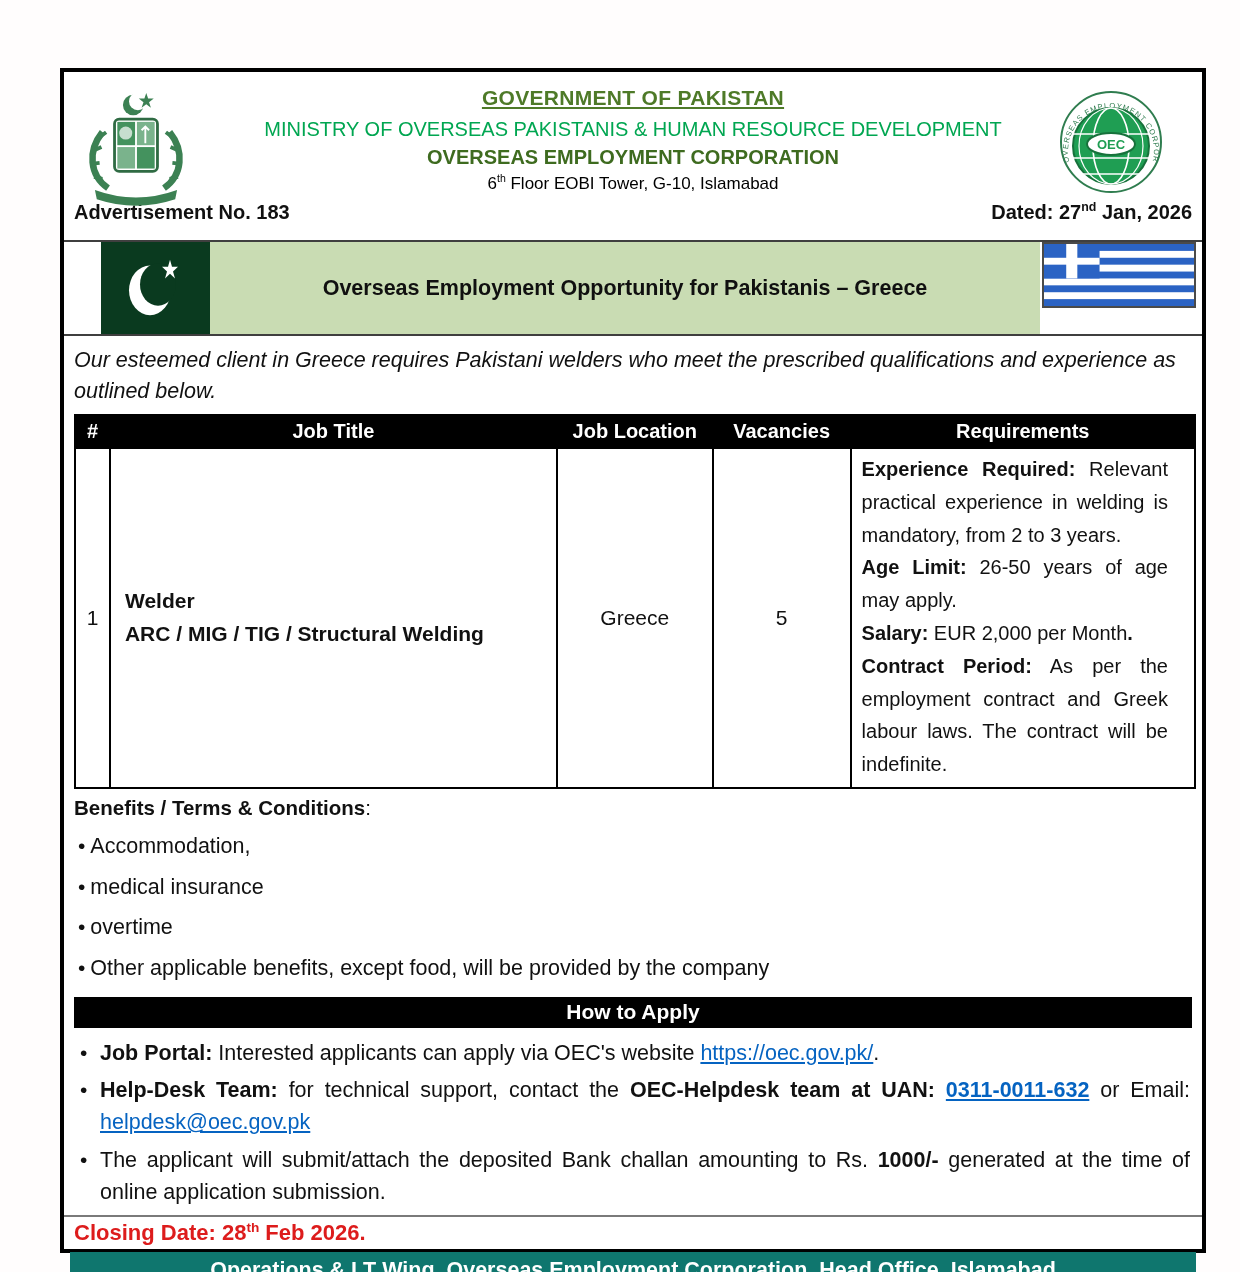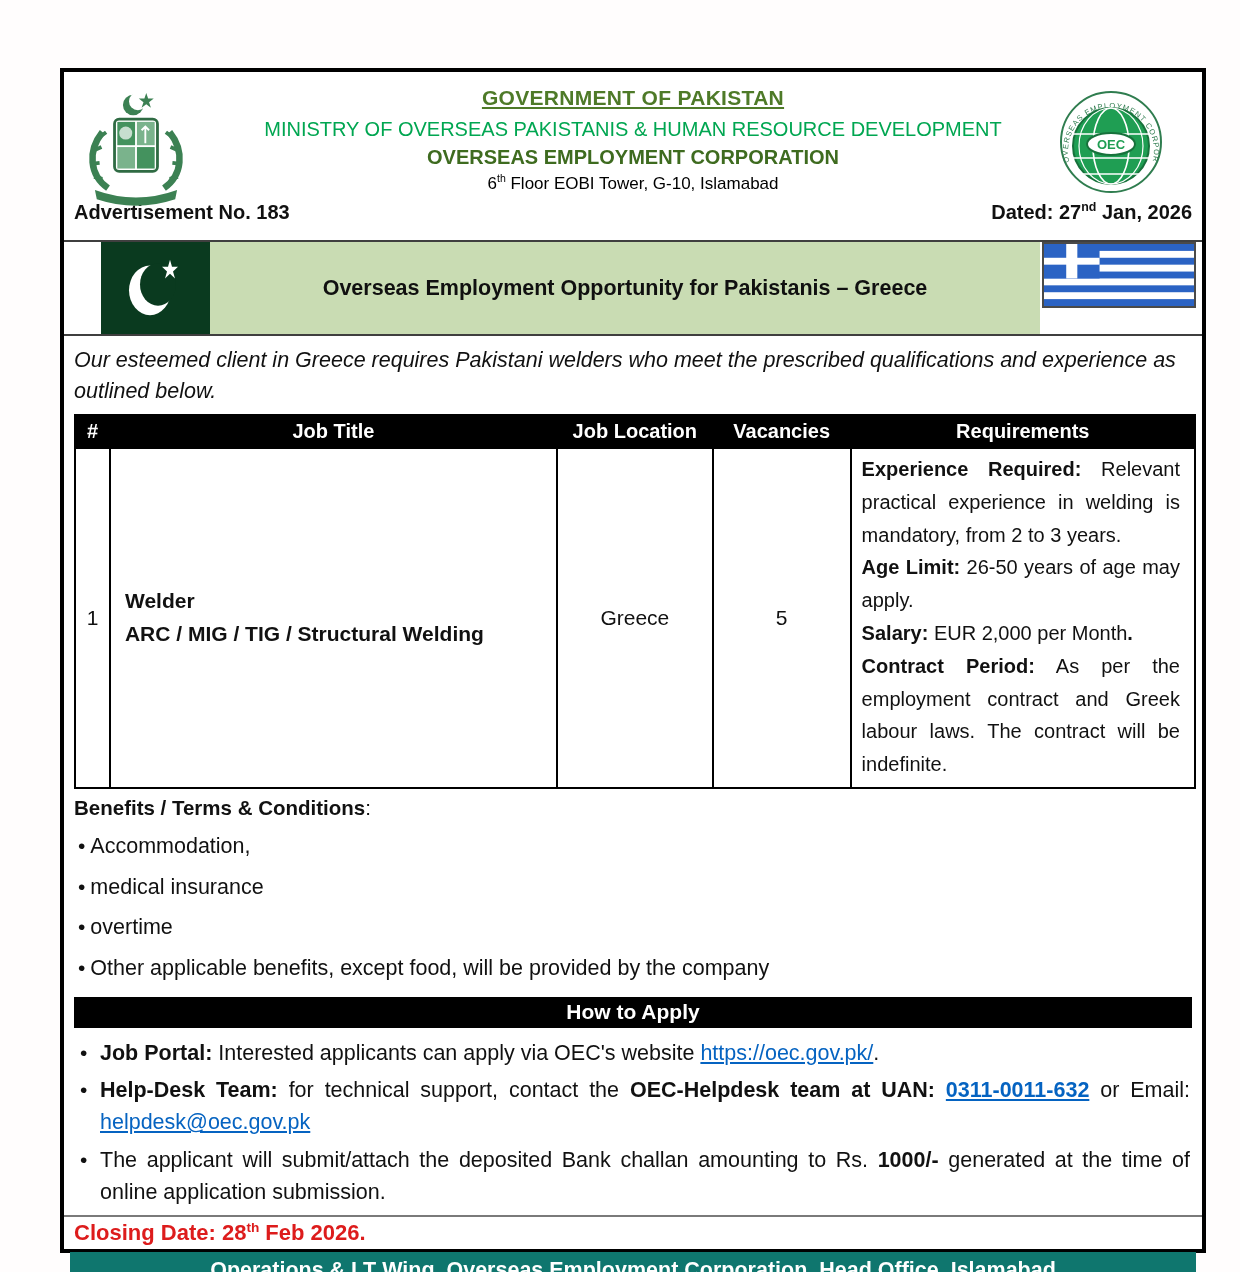--- a/index.html
+++ b/index.html
@@ -38,21 +38,21 @@
 
   
   .job-table { border-collapse:collapse; margin:0 10px; width:1122px; }
   .job-table th, .job-table td { border:2.5px solid #000; }
   .job-table th { background:#000; color:#fff; font-size:20px; font-weight:bold; padding:4px 2px; }
   .job-table td { vertical-align:middle; font-size:21px; }
   .col-num { width:35px; } .col-title { width:448px; } .col-loc { width:156px; }
   .col-vac { width:138px; } .col-req { width:345px; }
   .cell-center { text-align:center; }
   .title-cell div { text-align:left; font-weight:bold; font-size:21px; line-height:1.55;padding-left:14px; }
-  .req-cell { padding:4px 14px 6px 10px; vertical-align:top !important; }
+  .req-cell { padding:4px 26px 6px 10px; vertical-align:top !important; }
   .req-cell p { font-size:20px; line-height:1.64; text-align:justify; }
   .b { font-weight:bold; }
 
   
   .benefits { padding:7px 10px 0 10px; }
   .benefits-heading { font-size:20.5px; }
   .benefits-list { list-style:none; margin-top:14px; padding-left:4px; }
   .benefits-list li { font-size:21.5px; margin-bottom:16px; line-height:1.15; }
   .benefits-list li::before { content:"\2022"; font-size:21px; margin-right:5px; }
 

